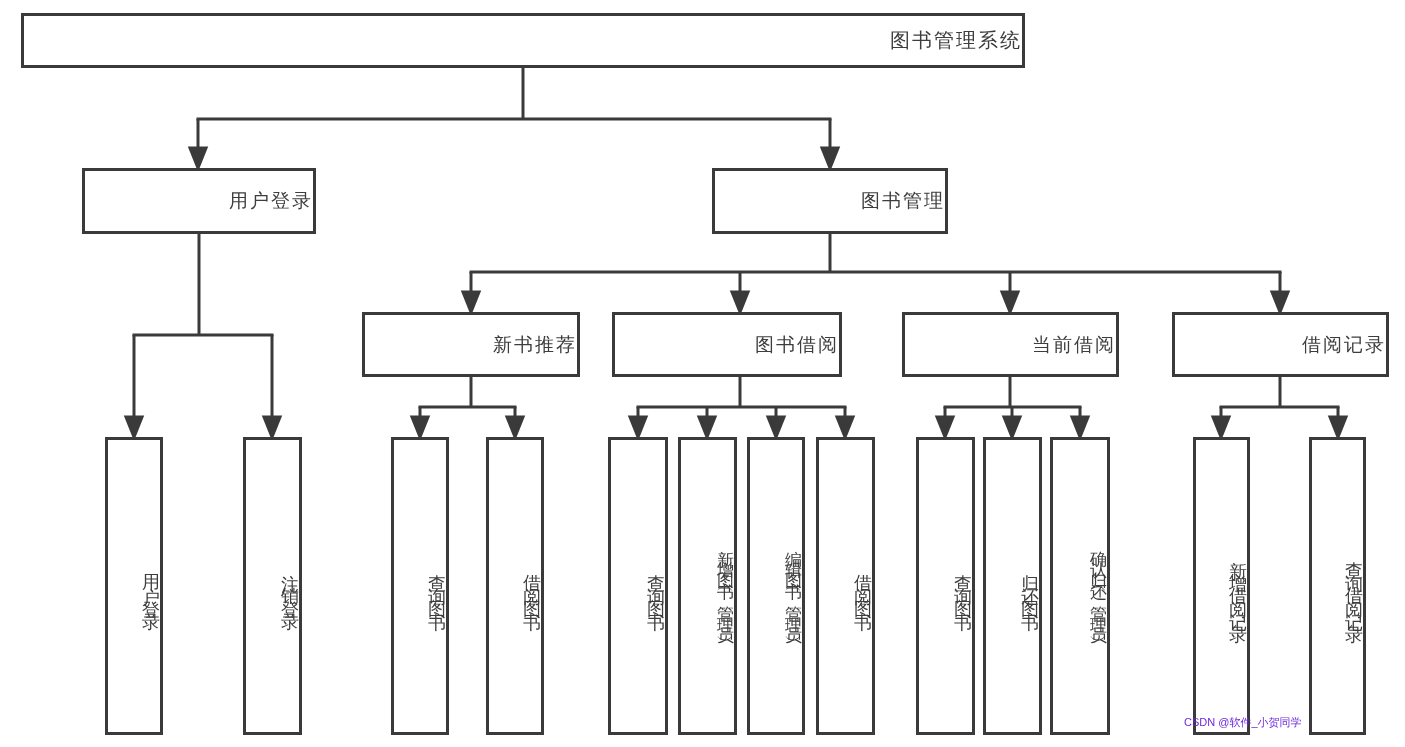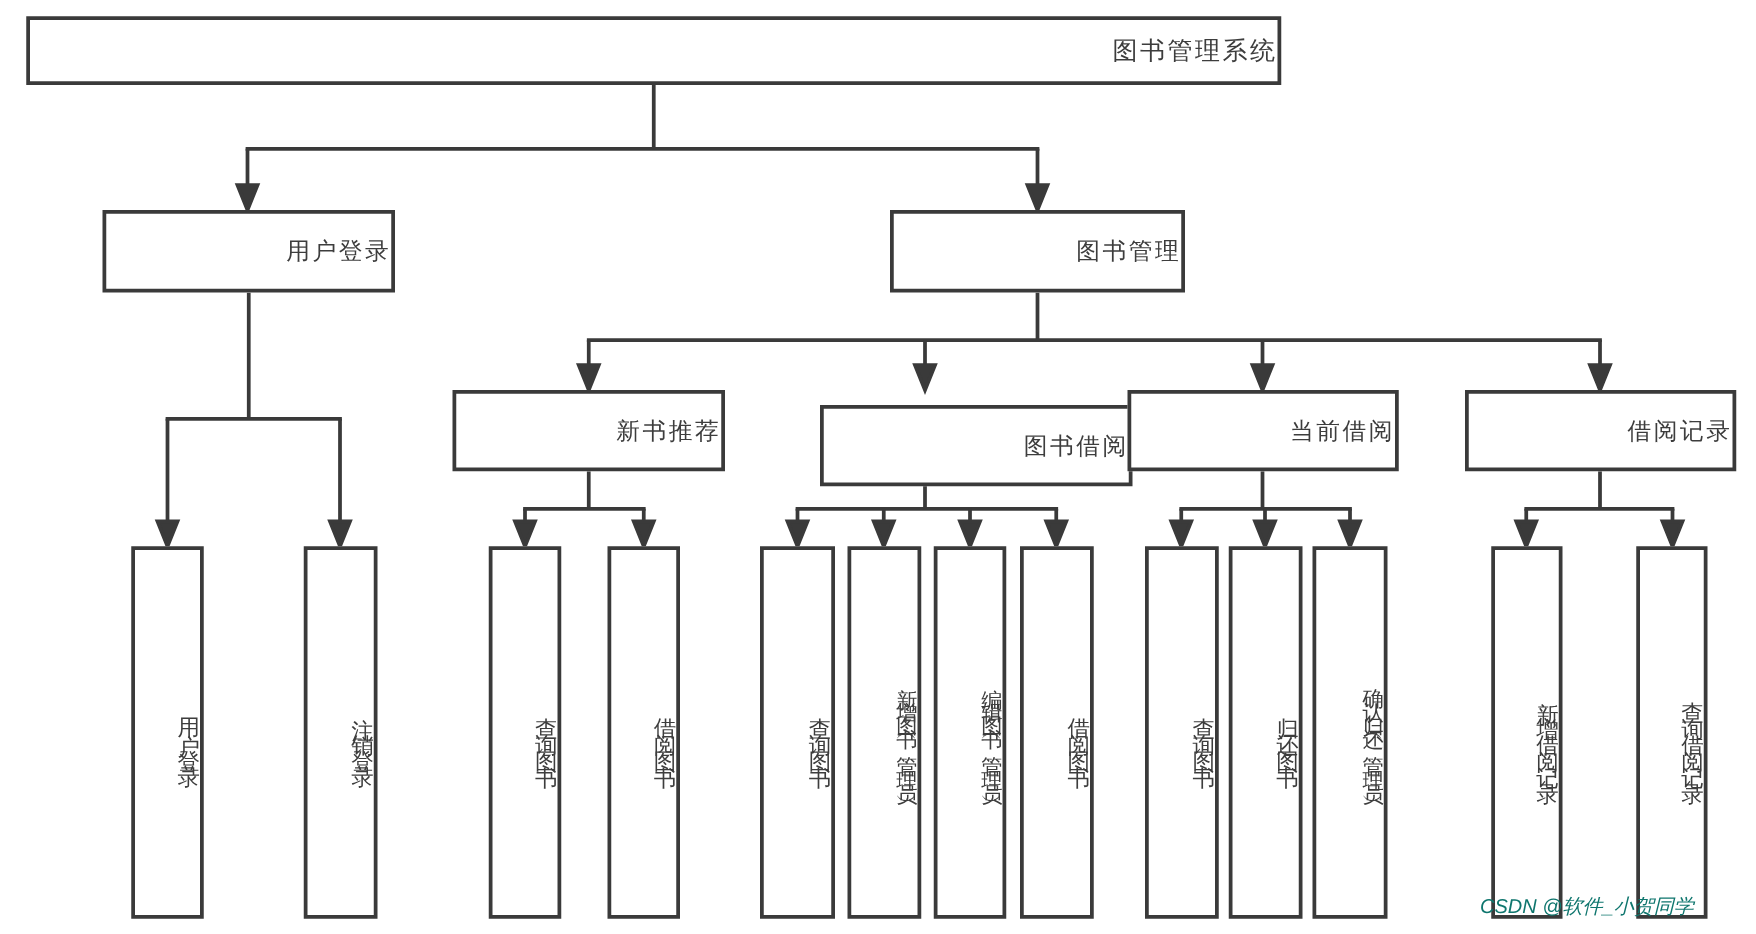--- a/index.html
+++ b/index.html
@@ -28,25 +28,24 @@
     letter-spacing: 13px;
     line-height: 1;
   }
   .vbox.long { letter-spacing: 11px; font-size: 17px; }
 
   .watermark {
     position: absolute;
     left: 1184px;
     top: 715px;
     width: 215px;
-    font-size: 16px;
-    color: #0f766e;
+    font-size: 11px;
+    color: #6d28d9;
     white-space: nowrap;
     pointer-events: none;
-    font-style: italic;
   }
 </style>
 </head>
 <body>
 
 <div id="canvas">
 
   <svg id="wires" viewBox="0 0 1405 747" xmlns="http://www.w3.org/2000/svg">
     <g stroke="#3a3a3a" stroke-width="3" fill="#3a3a3a">
 
@@ -132,21 +131,21 @@
   <div class="box" style="left:82px; top:168px; width:234px; height:66px;">
     <span class="h-label">用户登录</span>
   </div>
   <div class="box" style="left:362px; top:312px; width:218px; height:65px;">
     <span class="h-label">新书推荐</span>
   </div>
 
   <div class="box" style="left:712px; top:168px; width:236px; height:66px;">
     <span class="h-label">图书管理</span>
   </div>
-  <div class="box" style="left:656px; top:312px; width:250px; height:65px;margin-top:12px;">
+  <div class="box" style="left:612px; top:312px; width:230px; height:65px;">
     <span class="h-label">图书借阅</span>
   </div>
   <div class="box" style="left:902px; top:312px; width:217px; height:65px;">
     <span class="h-label">当前借阅</span>
   </div>
   <div class="box" style="left:1172px; top:312px; width:217px; height:65px;">
     <span class="h-label">借阅记录</span>
   </div>
 
   <div class="box" style="left:105px; top:437px; width:58px; height:298px;">

